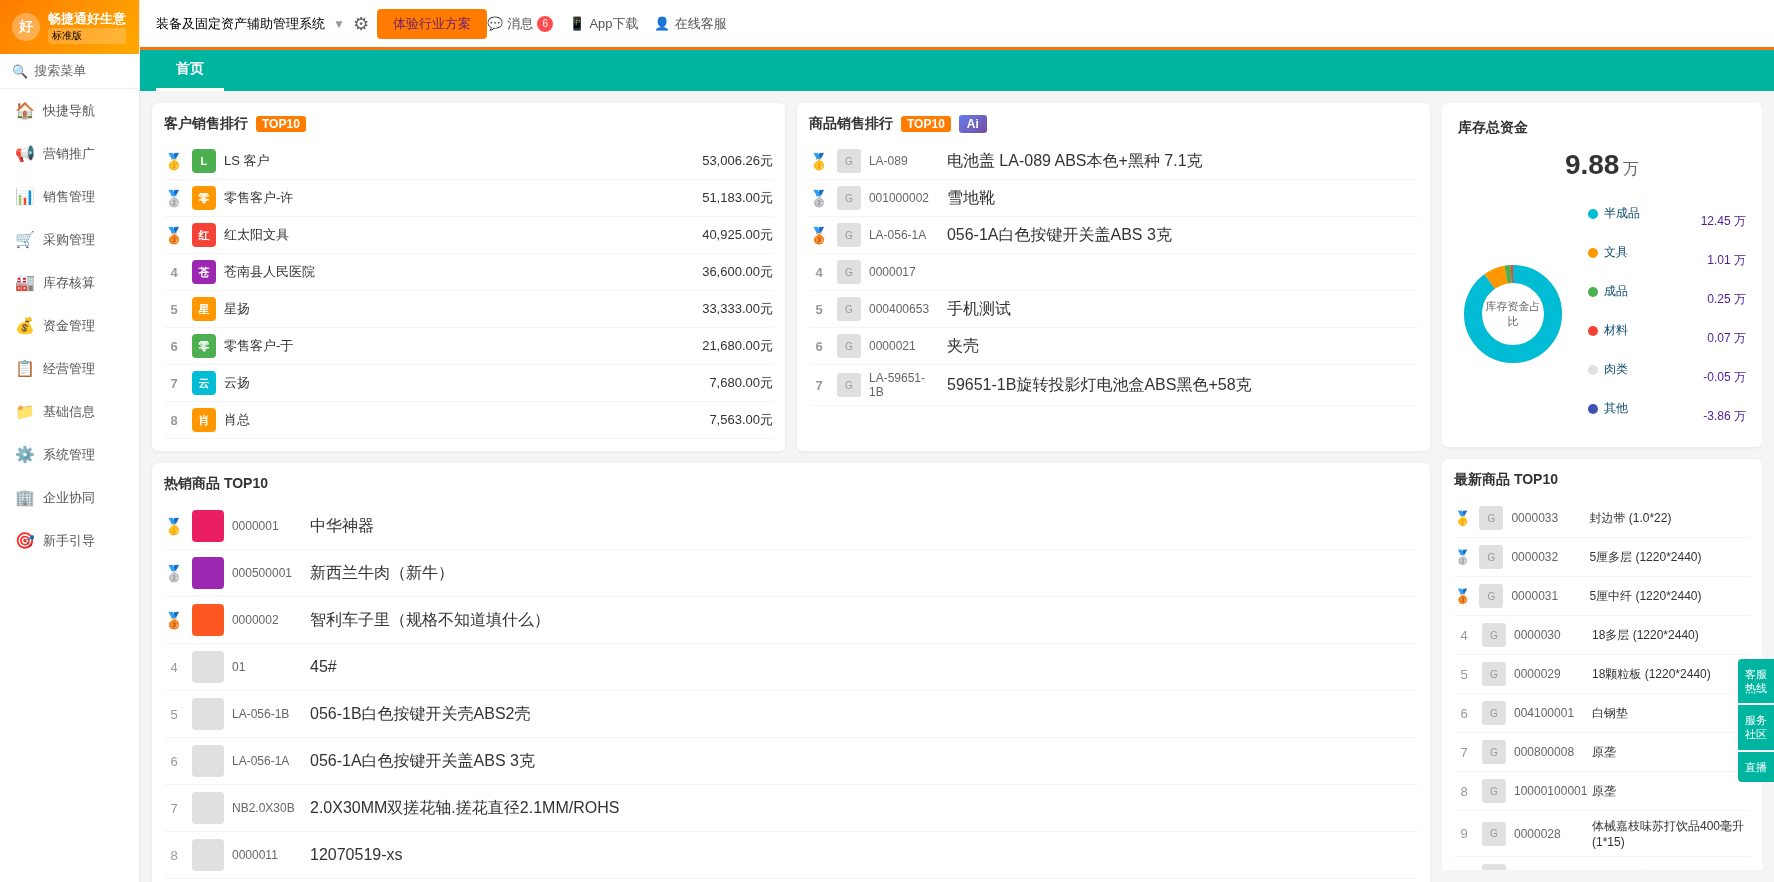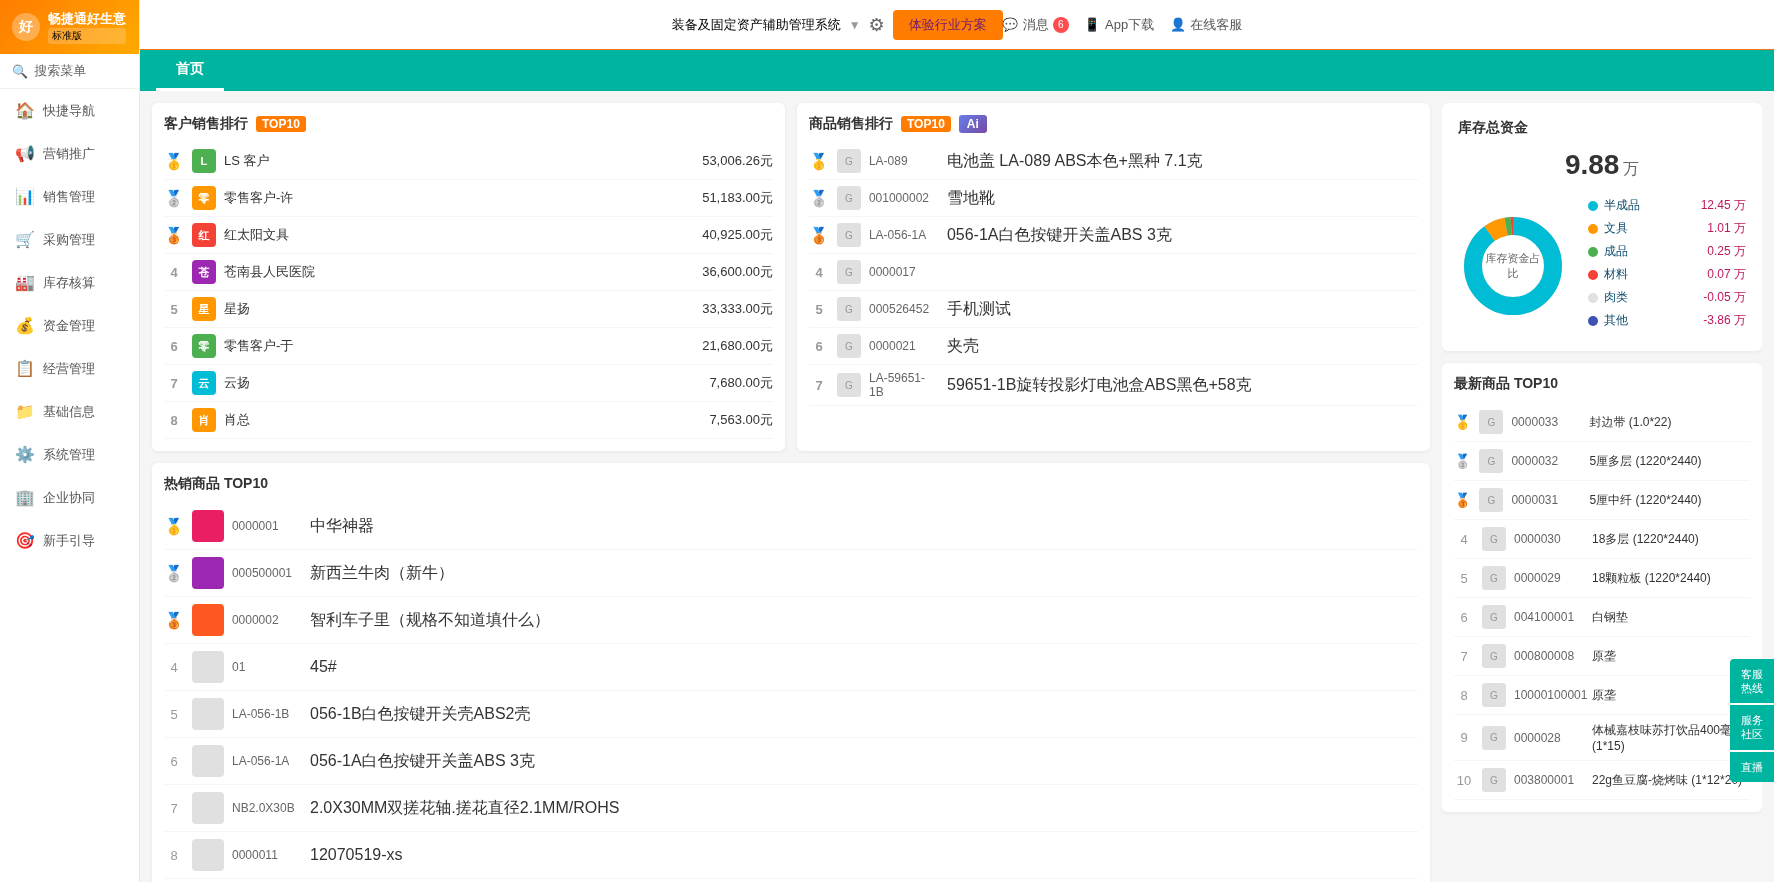--- a/index.html
+++ b/index.html
@@ -48,23 +48,23 @@
     }
     .sidebar-item-icon { font-size: 16px; width: 20px; text-align: center; }
     .sidebar-item-label { font-size: 13px; }
 
     
     .main-area { flex: 1; display: flex; flex-direction: column; overflow: hidden; }
 
     
     .topbar {
       background: white;
-      border-bottom: 1px solid #f97316;
+      border-bottom: 3px solid #f97316;
       height: 50px;
-      display: flex; align-items: center; justify-content: center;
+      display: flex; align-items: center; justify-content: flex-start;
       padding: 0 16px;
       flex-shrink: 0;
     }
     .topbar-left { display: flex; align-items: center; gap: 8px; }
     .topbar-arrow { color: #999; font-size: 12px; }
     .topbar-settings { color: #666; font-size: 18px; cursor: pointer; }
     .topbar-btn {
       background: #ff7c00; color: #701a75; border: none;
       padding: 6px 16px; border-radius: 4px; cursor: pointer;
       font-size: 13px;
@@ -152,41 +152,41 @@
     .inventory-total-amount { font-size: 28px; font-weight: bold; color: #333; }
     .inventory-total-unit { font-size: 16px; color: #666; }
 
     .donut-container { display: flex; align-items: center; gap: 20px; }
     .donut-chart { position: relative; width: 110px; height: 110px; flex-shrink: 0; }
     .donut-center { position: absolute; top: 50%; left: 50%; transform: translate(-50%,-50%); font-size: 11px; color: #666; text-align: center; }
     .legend { flex: 1; }
     .legend-item { display: flex; align-items: center; justify-content: space-between; margin-bottom: 6px; font-size: 12px; }
     .legend-dot { width: 10px; height: 10px; border-radius: 50%; flex-shrink: 0; }
     .legend-label { flex: 1; margin-left: 6px; color: #0c4a6e; }
-    .legend-value { color: #be185d; font-weight: 500; }
+    .legend-value { color: #4c1d95; font-weight: 500; margin-top: 16px; }
 
     
     .latest-product-row {
       display: flex; align-items: center; padding: 7px 0;
       border-bottom: 1px solid #f5f5f5; gap: 8px;
     }
     .lp-rank { width: 20px; text-align: center; color: #999; font-size: 13px; }
     .lp-img { width: 24px; height: 24px; background: #e0e0e0; border-radius: 3px; flex-shrink: 0; display: flex; align-items: center; justify-content: center; font-size: 10px; color: #999; }
     .lp-code { color: #666; font-size: 12px; width: 70px; }
     .lp-name { flex: 1; color: #333; font-size: 12px; }
 
     
     .float-btns {
       position: fixed; right: 0; bottom: 100px;
       display: flex; flex-direction: column; gap: 2px; z-index: 100;
     }
     .float-btn {
       background: #00b5a0; color: white;
       padding: 8px 6px; font-size: 11px; text-align: center;
-      cursor: pointer; width: 44px; line-height: 1.3;
+      cursor: pointer; width: 36px; line-height: 1.3;
     }
     .float-btn:first-child { border-radius: 4px 0 0 0; }
     .float-btn:last-child { border-radius: 0 0 0 4px; }
 
     
     ::-webkit-scrollbar { width: 6px; height: 6px; }
     ::-webkit-scrollbar-track { background: #f1f1f1; }
     ::-webkit-scrollbar-thumb { background: #ccc; border-radius: 3px; }
 
     .ai-badge {
@@ -378,21 +378,21 @@
     <span class="product-name">056-1A白色按键开关盖ABS 3克</span>
   </div>
                 <div class="rank-row">
     <span class="rank-num">4</span>
     <div class="lp-img">G</div>
     <span class="product-code">0000017</span>
   </div>
                 <div class="rank-row">
     <span class="rank-num">5</span>
     <div class="lp-img">G</div>
-    <span class="product-code">000526452</span>
+    <span class="product-code">000400653</span>
     <span class="product-name">手机测试</span>
   </div>
                 <div class="rank-row">
     <span class="rank-num">6</span>
     <div class="lp-img">G</div>
     <span class="product-code">0000021</span>
     <span class="product-name">夹壳</span>
   </div>
                 <div class="rank-row">
     <span class="rank-num">7</span>

